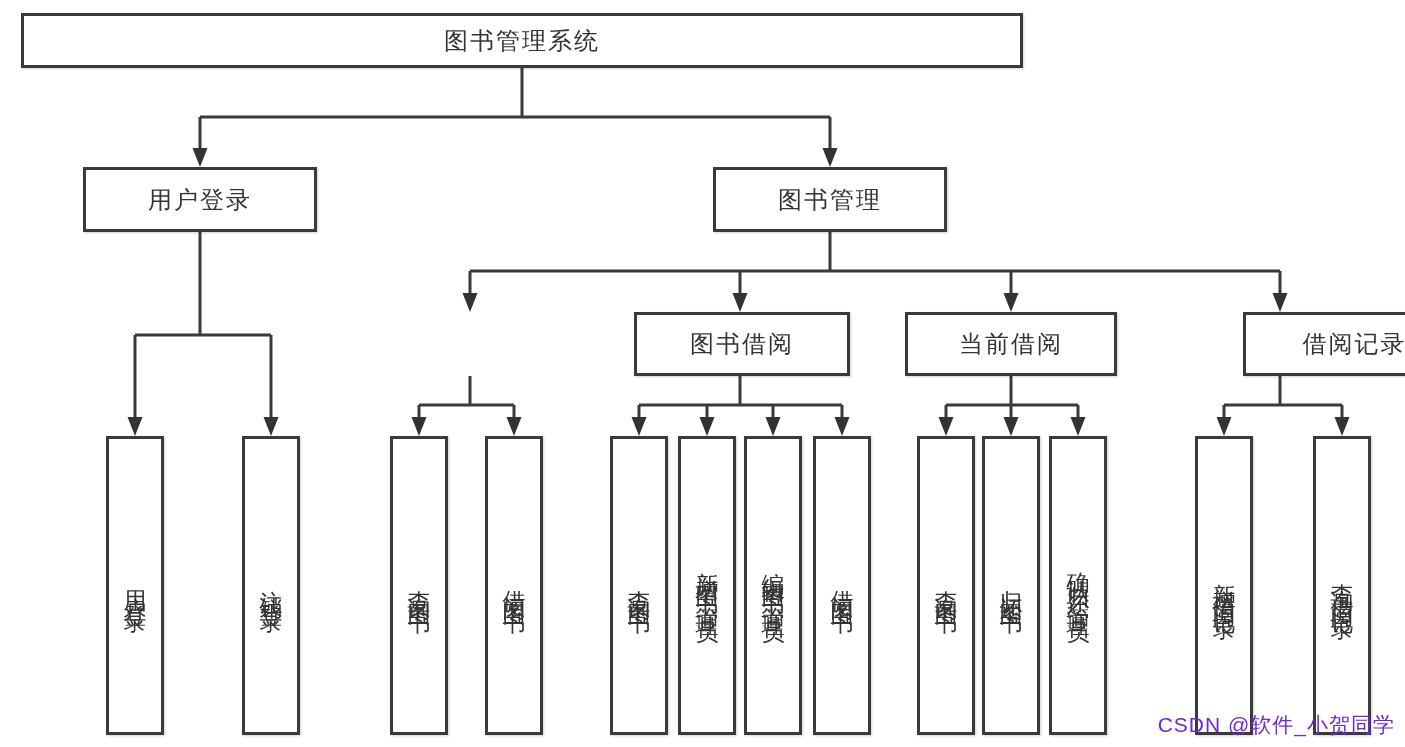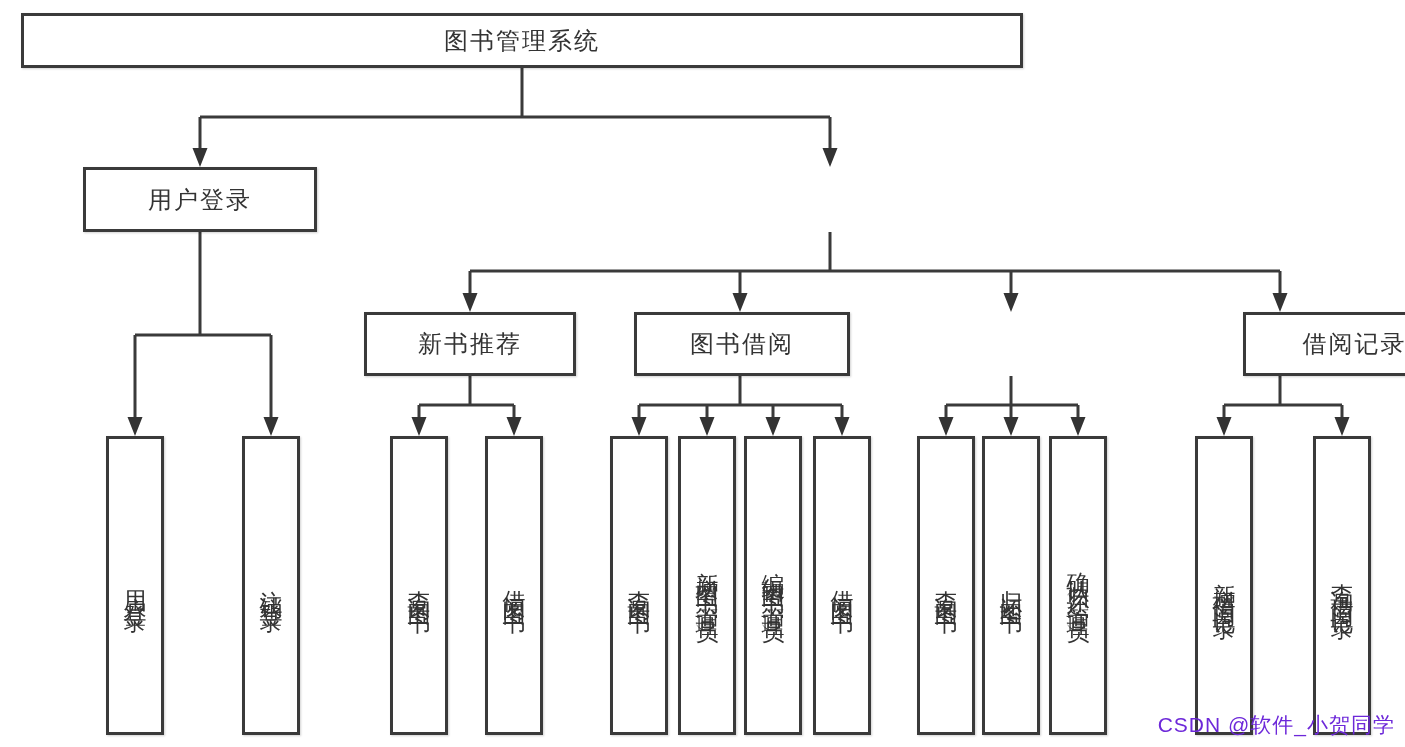--- a/index.html
+++ b/index.html
@@ -109,26 +109,29 @@
       M1334.5,417 L1349.5,417 L1342,436 Z"></path>
   </svg>
 
   <div class="box h" style="left:21px;top:13px;width:1002px;height:55px">
     <span>图书管理系统</span>
   </div>
 
   <div class="box h" style="left:83px;top:167px;width:234px;height:65px">
     <span>用户登录</span>
   </div>
+  <div class="box h" style="left:713px;top:167px;width:234px;height:65px">
+    <span>图书管理</span>
+  </div>
 
-  <div class="box h" style="left:364px;top:312px;width:212px;height:64px">
-    <span>新书推荐</span>
-  </div>
   <div class="box h" style="left:634px;top:312px;width:216px;height:64px">
     <span>图书借阅</span>
+  </div>
+  <div class="box h" style="left:905px;top:312px;width:212px;height:64px">
+    <span>当前借阅</span>
   </div>
   <div class="box h" style="left:1243px;top:312px;width:223px;height:64px">
     <span>借阅记录</span>
   </div>
 
   <div class="box v" style="left:106px;top:436px;width:58px;height:299px">
     <span>用户登录</span>
   </div>
   <div class="box v" style="left:242px;top:436px;width:58px;height:299px">
     <span>注销登录</span>

